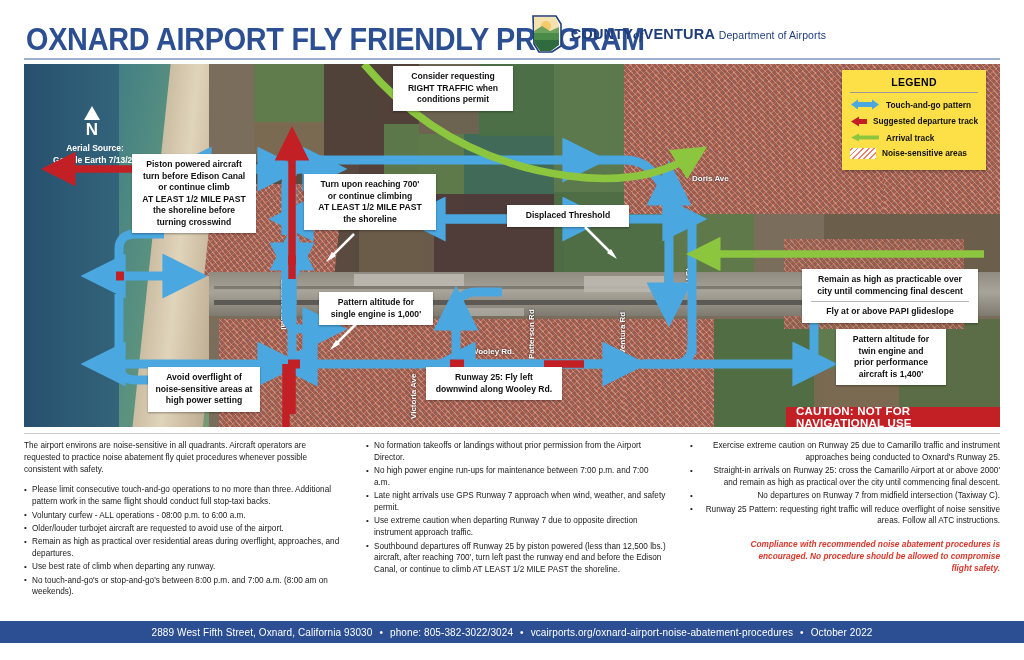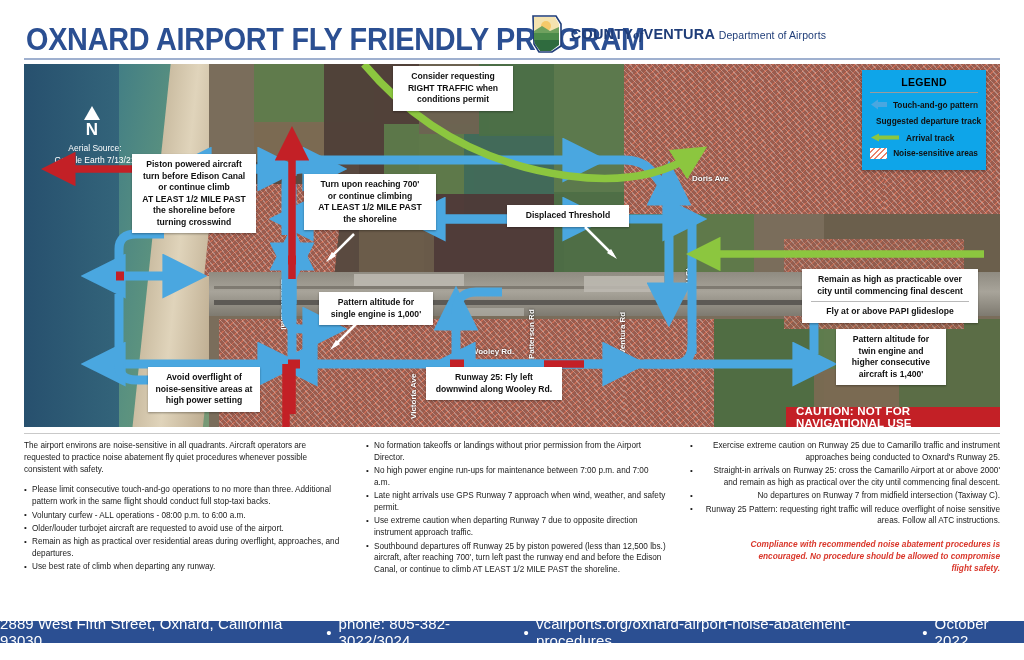--- a/index.html
+++ b/index.html
@@ -111,21 +111,21 @@
     color:#fff;
   }
   .compass .tri {
     width:0;height:0;margin:0 auto;
     border-left:8px solid transparent; border-right:8px solid transparent;
     border-bottom:14px solid #fff;
   }
   .compass .n { font-size:17px; font-weight:bold; line-height:1.1; margin-top:1px;}
   .aerial-src {
     position:absolute; left:16px; top:78px; width:110px; text-align:center;
-    color:#fff; font-size:8.5px; font-weight:normal; line-height:1.45;
+    color:#fff; font-size:8.5px; font-weight:bold; line-height:1.45;
   }
 
   
   .road-lbl {
     position:absolute; color:#fff; font-size:8px; font-weight:bold;
     text-shadow:0 0 2px rgba(0,0,0,0.8); white-space:nowrap;
   }
   .road-lbl.vert { transform:rotate(-90deg); transform-origin:left top; }
   .road-lbl.vert2 { transform:rotate(90deg); transform-origin:left top; }
 
@@ -136,22 +136,22 @@
   .callout {
     position:absolute; background:#ffffff; color:#111;
     font-size:8.6px; font-weight:bold; line-height:1.34;
     text-align:center; padding:5px 7px;
     box-shadow:0 1px 2px rgba(0,0,0,0.35);
   }
   .callout .hr { height:1px; background:#b9b9b9; margin:4px 2px; }
 
   
   .legend {
-    position:absolute; right:14px; top:6px; width:124px;
-    background:#0ea5e9; padding:6px 8px 8px 8px;
+    position:absolute; right:14px; top:6px; width:144px;
+    background:#fde047; padding:6px 8px 8px 8px;
     box-shadow:0 1px 3px rgba(0,0,0,0.4);
   }
   .legend-title {
     text-align:center; font-weight:bold; font-size:10.5px; color:#000;
     letter-spacing:0.3px; padding-bottom:4px;
   }
   .legend-rule { height:1px; background:#9b9b9b; margin-bottom:5px; }
   .legend-row { display:flex; align-items:center; gap:6px; margin:3.5px 0; }
   .legend-row .lbl { font-size:8.3px; color:#111; font-weight:bold; white-space:nowrap;}
   .swatch-hatch {
@@ -196,21 +196,21 @@
   .redital {
     color:#d9372b; font-style:italic; font-weight:bold;
     font-size:8.3px; line-height:1.42; margin-top:12px;margin-left:47px;
   }
 
   
   .footer {
     position:absolute; left:0; bottom:17px; width:1024px; height:22px;
     background:#2b4f92; color:#fff;
     display:flex; align-items:center; justify-content:center;
-    font-size:15px; letter-spacing:0.1px;
+    font-size:10px; letter-spacing:0.1px;
     font-family:"Liberation Sans Narrow","Liberation Sans",sans-serif;
   }
   .footer .sep { padding:0 7px; }
 </style>
 </head>
 <body>
 
 <div class="header">
   <div class="title">OXNARD AIRPORT FLY FRIENDLY PROGRAM</div>
 
@@ -427,21 +427,21 @@
   <div class="callout" style="left:778px; top:205px; width:176px;">
     <div>Remain as high as practicable over</div>
     <div>city until commencing final descent</div>
     <div class="hr"></div>
     <div>Fly at or above PAPI glideslope</div>
   </div>
 
   <div class="callout" style="left:812px; top:265px; width:110px;">
     <div>Pattern altitude for</div>
     <div>twin engine and</div>
-    <div>higher consecutive</div>
+    <div>prior performance</div>
     <div>aircraft is 1,400'</div>
   </div>
 
   <div class="legend">
     <div class="legend-title">LEGEND</div>
     <div class="legend-rule"></div>
 
     <div class="legend-row">
       <svg width="30" height="13">
         <path d="M1,6.5 L8,1.5 L8,4 L22,4 L22,1.5 L29,6.5 L22,11.5 L22,9 L8,9 L8,11.5 Z" fill="#4aa7e0"></path>
@@ -478,20 +478,21 @@
   <div class="cols">
 
     <div class="col col1">
       <div class="intro">The airport environs are noise-sensitive in all quadrants.  Aircraft operators are requested to practice noise abatement fly quiet procedures whenever possible consistent with safety.</div>
       <ul class="bl">
         <li>Please limit consecutive touch-and-go operations to no more than three. Additional pattern work in the same flight should conduct full stop-taxi backs.</li>
         <li>Voluntary curfew - ALL operations - 08:00 p.m. to 6:00 a.m.</li>
         <li>Older/louder turbojet aircraft are requested to avoid use of the airport.</li>
         <li>Remain as high as practical over residential areas during overflight, approaches, and departures.</li>
         <li>Use best rate of climb when departing any runway.</li>
+        <li>No touch-and-go's or stop-and-go's between 8:00 p.m. and 7:00 a.m. (8:00 am on weekends).</li>
       </ul>
     </div>
 
     <div class="col col2">
       <ul class="bl">
         <li>No formation takeoffs or landings without prior permission from the Airport Director.</li>
         <li>No high power engine run-ups for maintenance between 7:00 p.m. and 7:00 a.m.</li>
         <li>Late night arrivals use GPS Runway 7 approach when wind, weather, and safety permit.</li>
         <li>Use extreme caution when departing Runway 7 due to opposite direction instrument approach traffic.</li>
         <li>Southbound departures off Runway 25 by piston powered (less than 12,500 lbs.) aircraft, after reaching 700', turn left past the runway end and before the Edison Canal, or continue to climb AT LEAST 1/2 MILE PAST the shoreline.</li>

